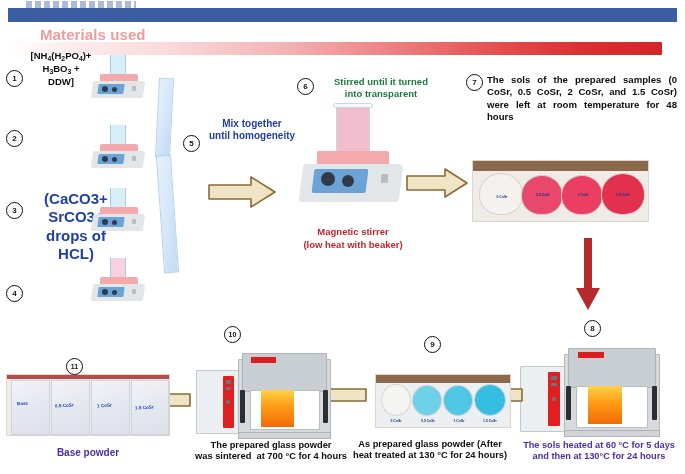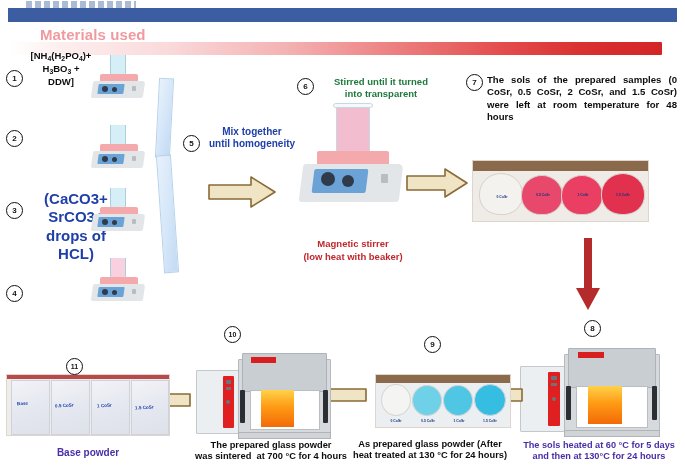--- a/index.html
+++ b/index.html
@@ -49,21 +49,21 @@
 
   
   .tx { position:absolute; font-weight:bold; line-height:1.22; }
   .tx.c { text-align:center; }
   .tx.j { text-align:justify; }
 
   .col-red   { color:#e2292b; }
   .col-blue  { color:#1f3fa8; }
   .col-green { color:#1e7a3c; }
   .col-purple{ color:#4a2fa8; }
-  .col-dkred { color:#c0272d;margin-top:12px; }
+  .col-dkred { color:#c0272d; }
   .col-black { color:#0d0d0d; }
 
   sub { font-size:72%; vertical-align:-0.22em; }
 
   
   .stirrer { position:absolute; }
   .stirrer .beaker {
     position:absolute; border:1.1px solid #a9cfdd; border-top:none;
     border-radius:0 0 2px 2px;
   }
@@ -184,21 +184,21 @@
     <div class="panel" style="left:10px; top:29px; width:26px; height:10px; transform:skewX(-8deg);"></div>
     <div class="knob" style="left:14px; top:31px; width:6px;  height:6px;"></div>
     <div class="knob" style="left:24px; top:32px; width:5px;  height:5px;"></div>
     <div class="vent" style="left:44px; top:31px; width:4px;  height:5px;"></div>
   </div>
 
   <div class="funnel" style="left:157px; top:78px; width:15px; height:80px; transform:rotate(3deg);"></div>
   <div class="funnel" style="left:160px; top:155px; width:15px; height:118px; transform:rotate(-4deg);"></div>
 
   <div class="num" style="left:183px; top:135px;">5</div>
-  <div class="tx c col-blue" style="left:200px; top:126px; width:104px; font-size:10px;">Mix together<br>until homogeneity</div>
+  <div class="tx c col-blue" style="left:200px; top:118px; width:104px; font-size:10px;">Mix together<br>until homogeneity</div>
 
   <svg class="arw-r" style="left:207px; top:175px;" width="70" height="34" viewBox="0 0 70 34">
     <path d="M2,10 L44,10 L44,2 L68,17 L44,32 L44,24 L2,24 Z" fill="#efe4c3" stroke="#8a6a37" stroke-width="1.6" stroke-linejoin="round"></path>
   </svg>
 
   <div class="num" style="left:297px; top:78px;">6</div>
   <div class="tx c col-green" style="left:316px; top:76px; width:130px; font-size:9.5px;">Stirred until it turned<br>into transparent</div>
 
   <div class="stirrer" style="left:297px; top:105px; width:112px; height:120px;">
     <div class="beaker" style="left:39px; top:0px; width:34px; height:48px; background:rgba(240,170,195,.78); border-color:#c9d8e0; border-width:1.4px;"></div>

